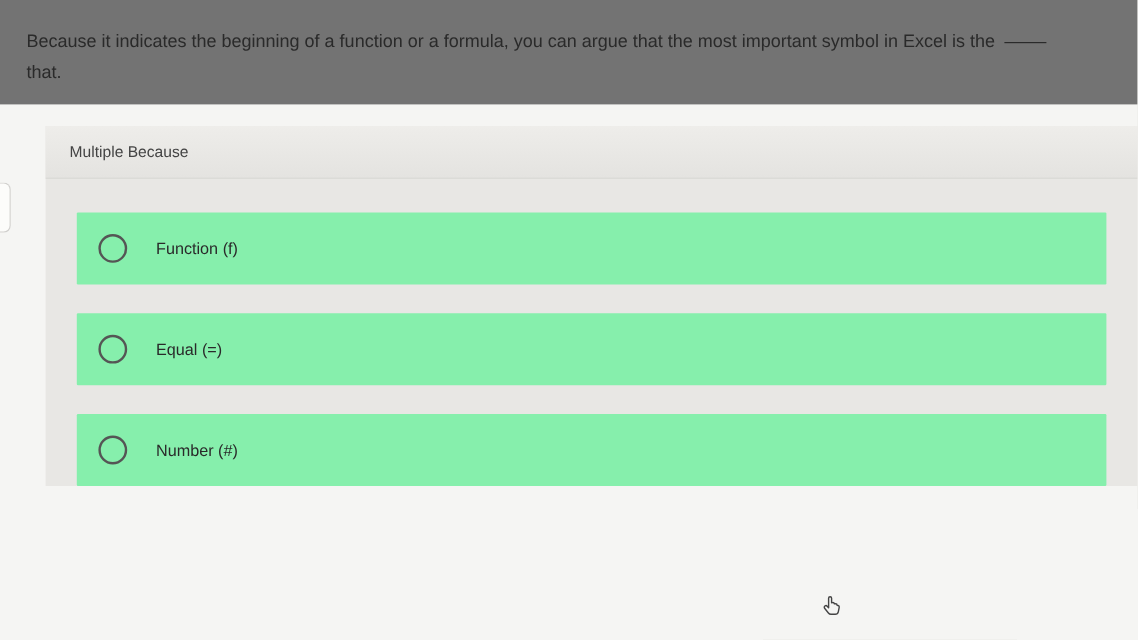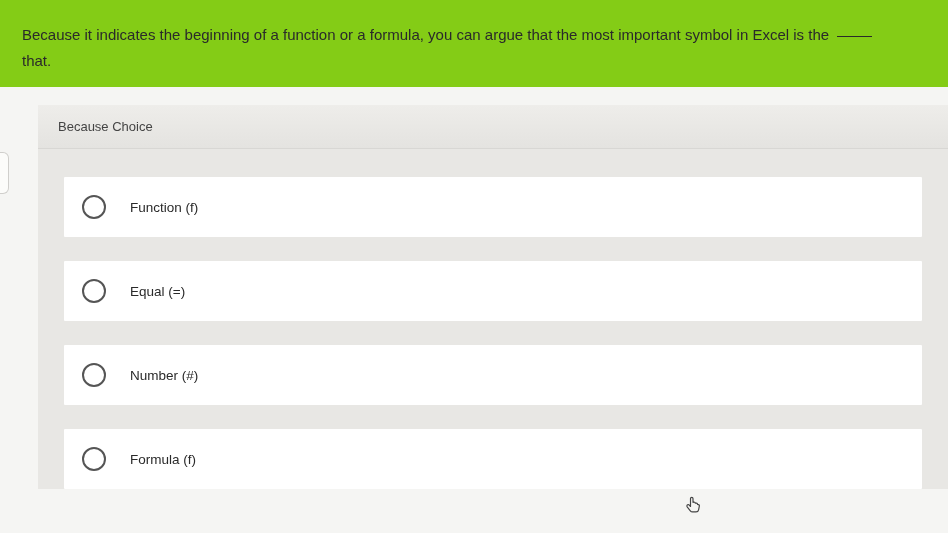--- a/index.html
+++ b/index.html
@@ -10,21 +10,21 @@
     body {
       font-family: Arial, Helvetica, sans-serif;
       background: #f5f5f3;
       width: 948px;
       height: 533px;
       overflow: hidden;
       position: relative;
     }
     .question-area {
       padding: 22px 28px 14px 22px;
-      background: #84cc16;
+      background: #737373;
     }
     .question-text {
       font-size: 15px;
       color: #2a2a2a;
       line-height: 1.7;
       font-weight: 500;
     }
     .blank-line {
       display: inline-block;
       border-bottom: 1.5px solid #2a2a2a;
@@ -44,21 +44,21 @@
       padding: 14px 20px;
       font-size: 13px;
       color: #444;
       font-weight: 500;
       border-bottom: 1px solid #d8d7d4;
     }
     .options-wrap {
       padding: 28px 26px 0 26px;
     }
     .option-row {
-      background: #ffffff;
+      background: #86efac;
       margin-bottom: 24px;
       padding: 18px 18px;
       display: flex;
       align-items: center;
       border-radius: 1px;
     }
     .radio-circle {
       width: 24px;
       height: 24px;
       border: 2px solid #555;
@@ -99,41 +99,37 @@
 
 <div class="question-area">
   <p class="question-text">
     <span>Because it indicates the beginning of a function or a formula, you can argue that the most important symbol in Excel is the</span>
     <span class="blank-line"></span><br>
     <span>that.</span>
   </p>
 </div>
 
 <div class="choices-container">
-  <div class="mc-header">Because Choice</div>
+  <div class="mc-header">Multiple Because</div>
   <div class="options-wrap">
 
     <div class="option-row">
       <div class="radio-circle"></div>
       <span class="option-label">Function (f)</span>
     </div>
 
     <div class="option-row">
       <div class="radio-circle"></div>
       <span class="option-label">Equal (=)</span>
     </div>
 
     <div class="option-row">
       <div class="radio-circle"></div>
       <span class="option-label">Number (#)</span>
     </div>
 
-    <div class="option-row" style="margin-bottom:0;">
-      <div class="radio-circle"></div>
-      <span class="option-label">Formula (f)</span>
-    </div>
 
   </div>
 </div>
 
 <svg class="cursor-icon" viewBox="0 0 24 24">
   <path fill="none" stroke="#444" stroke-width="1.4" stroke-linejoin="round" d="M9 11V5.5c0-.8.7-1.5 1.5-1.5S12 4.7 12 5.5V10l1-.2c.9-.2 1.8.4 1.8 1.3l1.2-.1c.9 0 1.5.7 1.5 1.5l1 .2c.8.2 1.3 1 1.1 1.8l-.9 4.5c-.3 1.5-1.6 2.5-3.1 2.5h-4.2c-1 0-2-.5-2.6-1.3L5 15.5c-.6-.8-.4-2 .5-2.5.7-.4 1.6-.2 2.1.4L9 15V11z"></path>
 </svg>
 
 </body></html>

